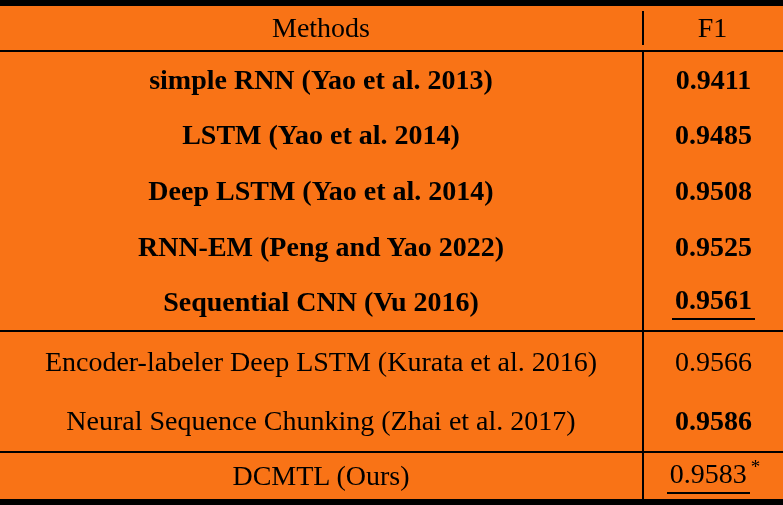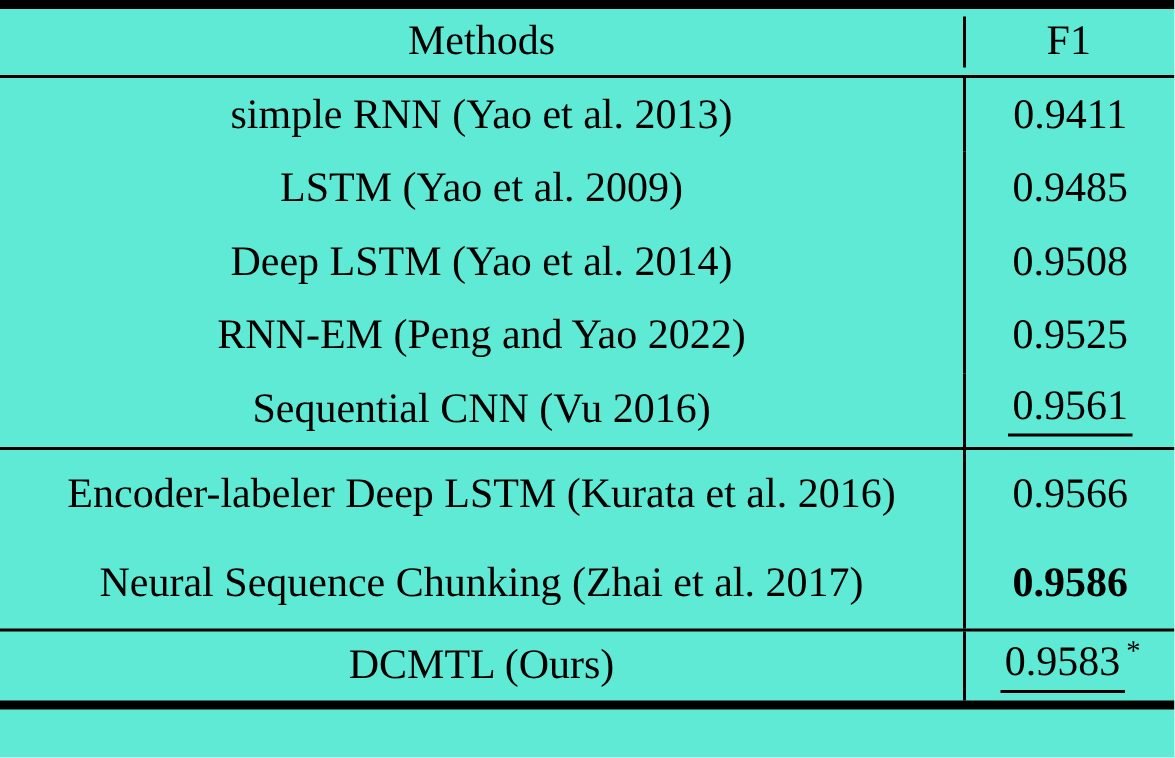--- a/index.html
+++ b/index.html
@@ -4,21 +4,21 @@
 <style>
   html, body {
     margin: 0;
     padding: 0;
     background: #ffffff;
   }
   .table {
     position: relative;
     width: 783px;
     height: 505px;
-    background: #5eead4;
+    background: #f97316;
     color: #000000;
     font-family: "Liberation Serif", "DejaVu Serif", serif;
     font-size: 28px;
     box-sizing: border-box;
     overflow: hidden;
   }
   .rule {
     width: 100%;
     background: #000000;
   }
@@ -27,21 +27,21 @@
 
   .header-row {
     height: 44px;
     display: flex;
     align-items: stretch;
   }
   .section {
     display: flex;
     flex-direction: column;
   }
-  .section-1 { height: 246px; }
+  .section-1 { height: 278px; font-weight: bold; }
   .section-2 { height: 119px; }
   .section-3 { height: 46px; }
 
   .row {
     flex: 1;
     display: flex;
     align-items: stretch;
   }
   .cell-method {
     width: 642px;
@@ -108,21 +108,21 @@
     <div class="row">
       <div class="cell-method">
           <span>simple RNN (Yao et al. 2013)</span>
         </div>
       <div class="cell-f1">
           <span class="em-none">0.9411</span>
         </div>
     </div>
     <div class="row">
       <div class="cell-method">
-          <span>LSTM (Yao et al. 2009)</span>
+          <span>LSTM (Yao et al. 2014)</span>
         </div>
       <div class="cell-f1">
           <span class="em-none">0.9485</span>
         </div>
     </div>
     <div class="row">
       <div class="cell-method">
           <span>Deep LSTM (Yao et al. 2014)</span>
         </div>
       <div class="cell-f1">

